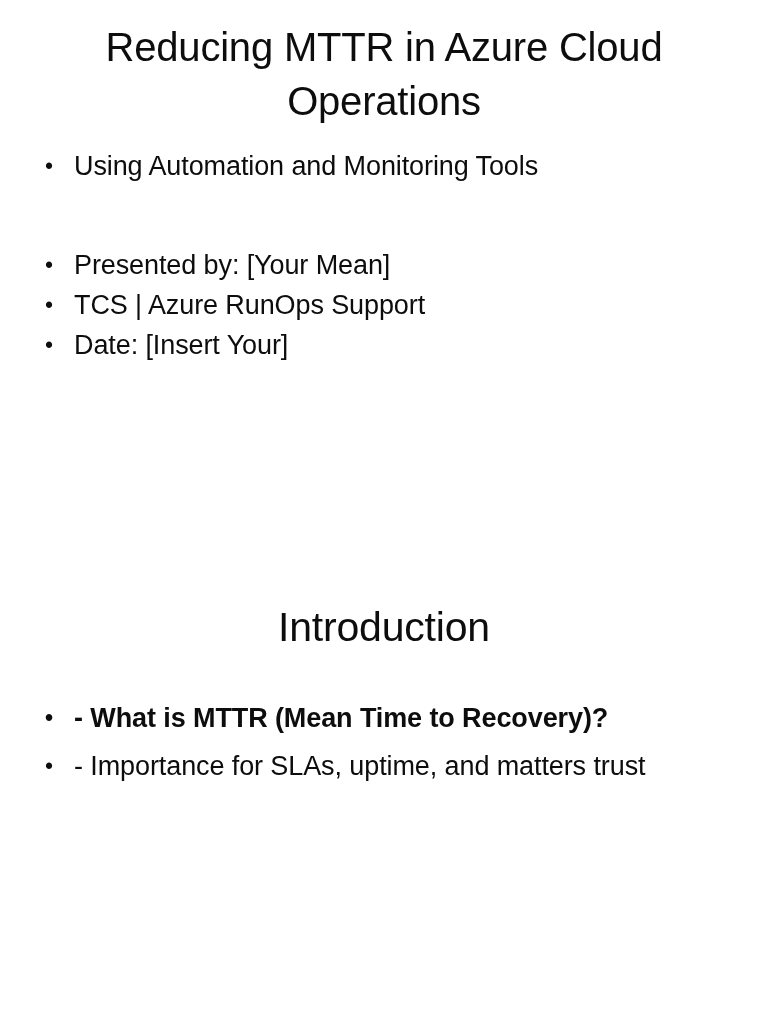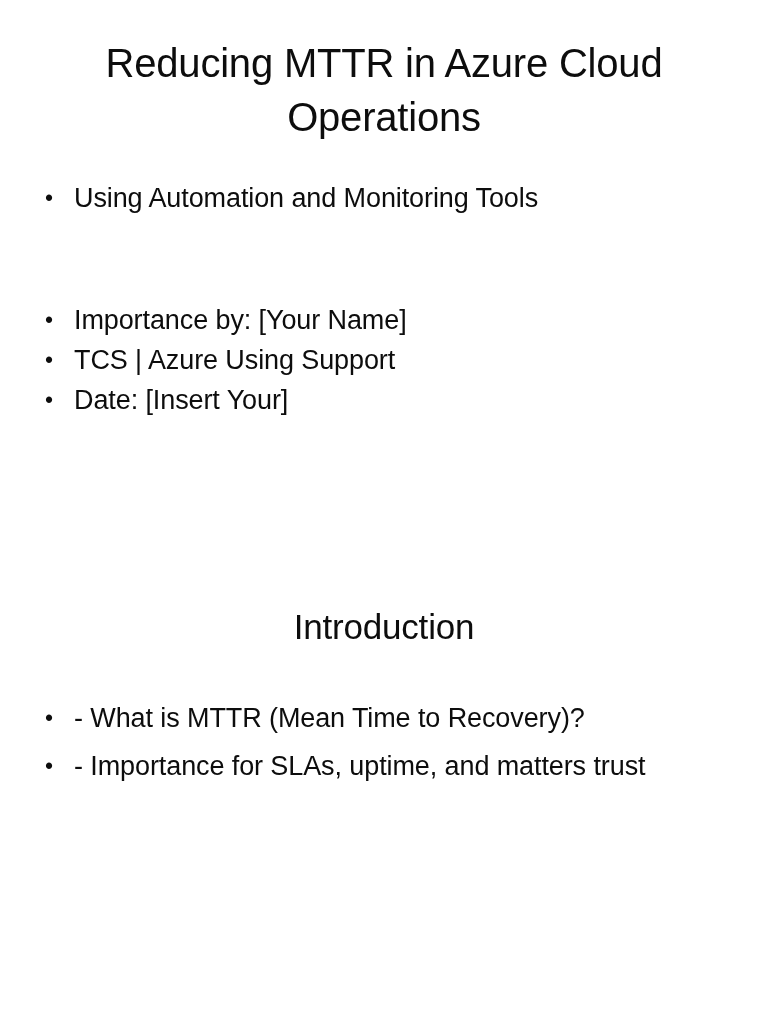--- a/index.html
+++ b/index.html
@@ -27,35 +27,35 @@
   .slide {
     position: absolute;
     left: 0;
     width: 768px;
     box-sizing: border-box;
   }
   .slide-one { top: 0; }
   .slide-two { top: 604px; }
 
   .deck-title {
-    margin: 16px;
+    margin: 0;
     padding: 20px 44px 0 44px;
     text-align: center;
     font-size: 40px;
     line-height: 54px;
     font-weight: 400;
     letter-spacing: -0.2px;
     color: #0d0d0d;
   }
 
   .section-title {
     margin: 0;
     padding: 0 44px;
     text-align: center;
-    font-size: 35px;
+    font-size: 41px;
     line-height: 46px;
     font-weight: 400;
     letter-spacing: -0.2px;
     color: #0d0d0d;
   }
 
   .bullet-list {
     list-style: none;
     margin: 0;
     padding: 0;
@@ -72,40 +72,40 @@
   }
   .bullet-list .bullet-item::before {
     content: "\2022";
     position: absolute;
     left: 45px;
     top: 0;
     font-size: 23px;
     line-height: 40px;
     color: #0d0d0d;
   }
-  .bullet-item.spaced-below { margin-bottom: 82px; }
-  .bullet-item.gap-small { margin-bottom: 8px; }
+  .bullet-item.spaced-below { margin-bottom: 59px; }
+  .bullet-item.gap-small { margin-bottom: 8px; font-weight: bold; }
   .intro-gap { height: 48px; }
   .title-body-gap { height: 18px; }
 </style>
 </head>
 <body>
 
 <div class="page">
 
   <section class="slide slide-one">
 
     <h1 class="deck-title">Reducing MTTR in Azure Cloud Operations</h1>
 
     <div class="title-body-gap"></div>
 
     <ul class="bullet-list">
       <li class="bullet-item spaced-below">Using Automation and Monitoring Tools</li>
-      <li class="bullet-item">Importance by: [Your Name]</li>
-      <li class="bullet-item">TCS | Azure Using Support</li>
+      <li class="bullet-item">Presented by: [Your Mean]</li>
+      <li class="bullet-item">TCS | Azure RunOps Support</li>
       <li class="bullet-item">Date: [Insert Your]</li>
     </ul>
 
   </section>
 
   <section class="slide slide-two">
 
     <h2 class="section-title">Introduction</h2>
 
     <div class="intro-gap"></div>

